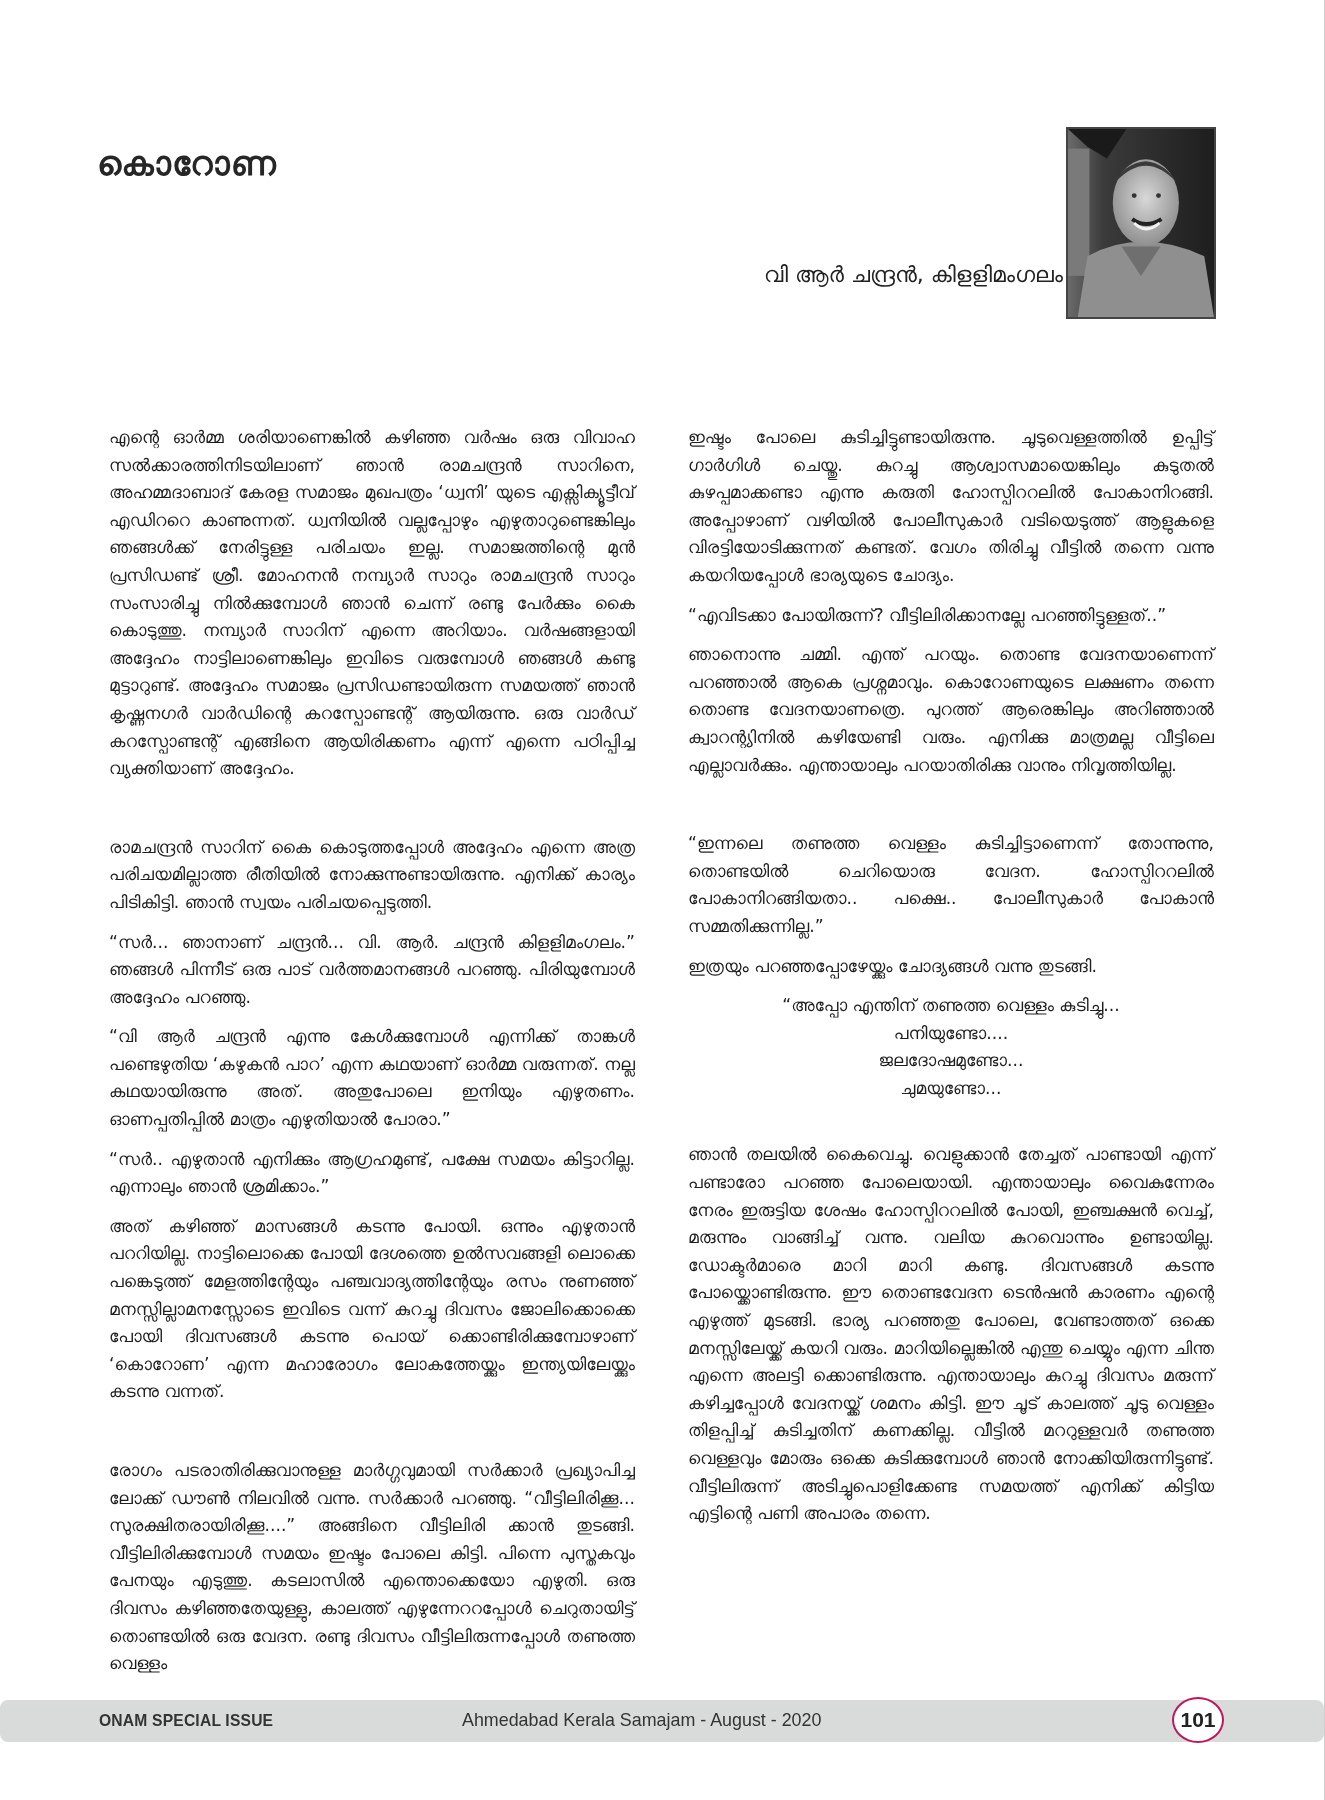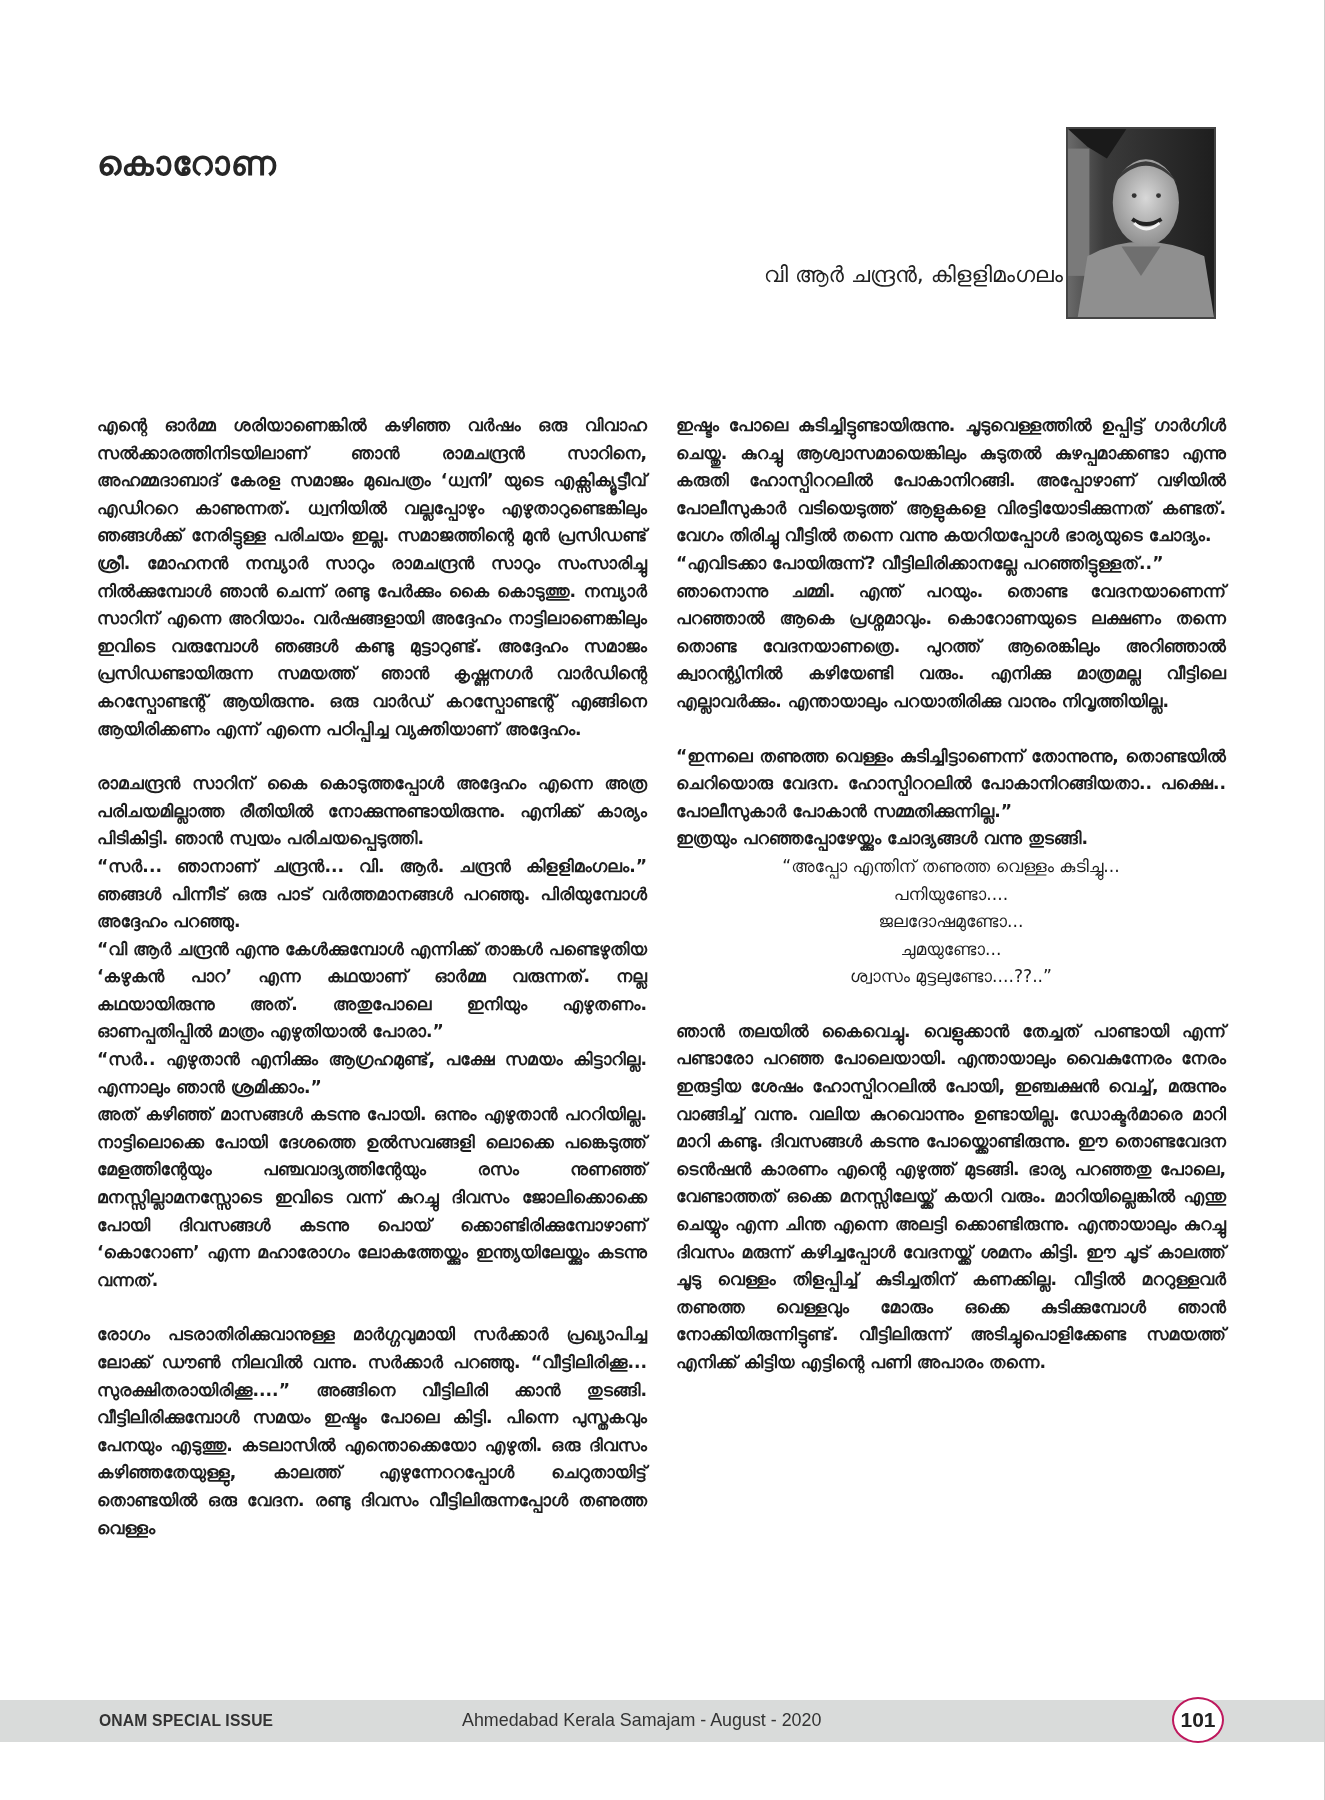--- a/index.html
+++ b/index.html
@@ -15,25 +15,25 @@
             white-space: nowrap; }
 
   .photo { position: absolute; left: 1066px; top: 127px; width: 150px; height: 192px;
            border: 2px solid #444; box-sizing: border-box; overflow: hidden; background: #2b2b2b; }
   .photo svg { width: 100%; height: 100%; display: block; }
 
   .col { position: absolute; top: 412px; width: 550px; font-size: 17.2px; line-height: 27.6px;
          text-align: justify; color: #1e1e1e; }
   .col-left { left: 97px; }
   .col-right { left: 676px; }
-  .col p { margin: 0; font-weight: bold; }
+  .col p { margin: 12px; }
   .col .gap { height: 27px; }
   .col .line { display: block; text-align: center; }
 
-  .footer { position: absolute; left: 0; top: 1700px; width: 1324px; height: 42px; background: #d9dbda; }
+  .footer { position: absolute; left: 0; top: 1700px; width: 1324px; height: 42px; background: #d9dbda; border-radius: 8px; }
   .footer-left { position: absolute; left: 99px; top: 11px; font-size: 17px; font-weight: bold;
                  color: #333; letter-spacing: 0.2px; font-family: "Liberation Sans", sans-serif; transform: scaleX(0.92); transform-origin: left; }
   .footer-center { position: absolute; left: 462px; top: 9px; font-size: 19px; color: #333;
                    font-family: "Liberation Sans", sans-serif; transform: scaleX(0.94); transform-origin: left; }
   .page-num { position: absolute; left: 1172px; top: -3px; width: 52px; height: 46px; border-radius: 50%;
               background: #fff; border: 2px solid #be185d; box-sizing: border-box;
               display: flex; align-items: center; justify-content: center;
               font-size: 21px; font-weight: bold; color: #222; font-family: "Liberation Sans", sans-serif; }
 </style>
 </head>
@@ -89,21 +89,20 @@
     <p>ഇഷ്ടം പോലെ കുടിച്ചിട്ടുണ്ടായിരുന്നു. ചൂടുവെള്ളത്തിൽ ഉപ്പിട്ട് ഗാർഗിൾ ചെയ്തു. കുറച്ചു ആശ്വാസമായെങ്കിലും കുടുതൽ കുഴപ്പമാക്കണ്ടാ എന്നു കരുതി ഹോസ്പിററലിൽ പോകാനിറങ്ങി. അപ്പോഴാണ് വഴിയിൽ പോലീസുകാർ വടിയെടുത്ത് ആളുകളെ വിരട്ടിയോടിക്കുന്നത് കണ്ടത്. വേഗം തിരിച്ചു വീട്ടിൽ തന്നെ വന്നു കയറിയപ്പോൾ ഭാര്യയുടെ ചോദ്യം.</p>
     <p>“എവിടക്കാ പോയിരുന്ന്? വീട്ടിലിരിക്കാനല്ലേ പറഞ്ഞിട്ടുള്ളത്..”</p>
     <p>ഞാനൊന്നു ചമ്മി. എന്ത് പറയും. തൊണ്ട വേദനയാണെന്ന് പറഞ്ഞാൽ ആകെ പ്രശ്നമാവും. കൊറോണയുടെ ലക്ഷണം തന്നെ തൊണ്ട വേദനയാണത്രെ. പുറത്ത് ആരെങ്കിലും അറിഞ്ഞാൽ ക്വാറന്റ്യിനിൽ കഴിയേണ്ടി വരും. എനിക്കു മാത്രമല്ല വീട്ടിലെ എല്ലാവർക്കും. എന്തായാലും പറയാതിരിക്കു വാനും നിവൃത്തിയില്ല.</p>
     <div class="gap"></div>
     <p>“ഇന്നലെ തണുത്ത വെള്ളം കുടിച്ചിട്ടാണെന്ന് തോന്നുന്നു, തൊണ്ടയിൽ ചെറിയൊരു വേദന. ഹോസ്പിററലിൽ പോകാനിറങ്ങിയതാ.. പക്ഷെ.. പോലീസുകാർ പോകാൻ സമ്മതിക്കുന്നില്ല.”</p>
     <p>ഇത്രയും പറഞ്ഞപ്പോഴേയ്ക്കും ചോദ്യങ്ങൾ വന്നു തുടങ്ങി.</p>
     <span class="line">“അപ്പോ എന്തിന് തണുത്ത വെള്ളം കുടിച്ചു...</span>
     <span class="line">പനിയുണ്ടോ....</span>
     <span class="line">ജലദോഷമുണ്ടോ...</span>
     <span class="line">ചുമയുണ്ടോ...</span>
-    <span class="line">ശ്വാസം മുട്ടലുണ്ടോ....??..”</span>
     <div class="gap"></div>
     <p>ഞാൻ തലയിൽ കൈവെച്ചു. വെളുക്കാൻ തേച്ചത് പാണ്ടായി എന്ന് പണ്ടാരോ പറഞ്ഞ പോലെയായി. എന്തായാലും വൈകുന്നേരം നേരം ഇരുട്ടിയ ശേഷം ഹോസ്പിററലിൽ പോയി, ഇഞ്ചക്ഷൻ വെച്ച്, മരുന്നും വാങ്ങിച്ച് വന്നു. വലിയ കുറവൊന്നും ഉണ്ടായില്ല. ഡോക്ടർമാരെ മാറി മാറി കണ്ടു. ദിവസങ്ങൾ കടന്നു പോയ്ക്കൊണ്ടിരുന്നു. ഈ തൊണ്ടവേദന ടെൻഷൻ കാരണം എന്റെ എഴുത്ത് മുടങ്ങി. ഭാര്യ പറഞ്ഞതു പോലെ, വേണ്ടാത്തത് ഒക്കെ മനസ്സിലേയ്ക്ക് കയറി വരും. മാറിയില്ലെങ്കിൽ എന്തു ചെയ്യും എന്ന ചിന്ത എന്നെ അലട്ടി ക്കൊണ്ടിരുന്നു. എന്തായാലും കുറച്ചു ദിവസം മരുന്ന് കഴിച്ചപ്പോൾ വേദനയ്ക്ക് ശമനം കിട്ടി. ഈ ചൂട് കാലത്ത് ചൂടു വെള്ളം തിളപ്പിച്ച് കുടിച്ചതിന് കണക്കില്ല. വീട്ടിൽ മററുള്ളവർ തണുത്ത വെള്ളവും മോരും ഒക്കെ കുടിക്കുമ്പോൾ ഞാൻ നോക്കിയിരുന്നിട്ടുണ്ട്. വീട്ടിലിരുന്ന് അടിച്ചുപൊളിക്കേണ്ട സമയത്ത് എനിക്ക് കിട്ടിയ എട്ടിന്റെ പണി അപാരം തന്നെ.</p>
   </div>
 
   <div class="footer">
     <span class="footer-left">ONAM SPECIAL ISSUE</span>
     <span class="footer-center">Ahmedabad Kerala Samajam - August - 2020</span>
     <div class="page-num">101</div>
   </div>
 </div>

